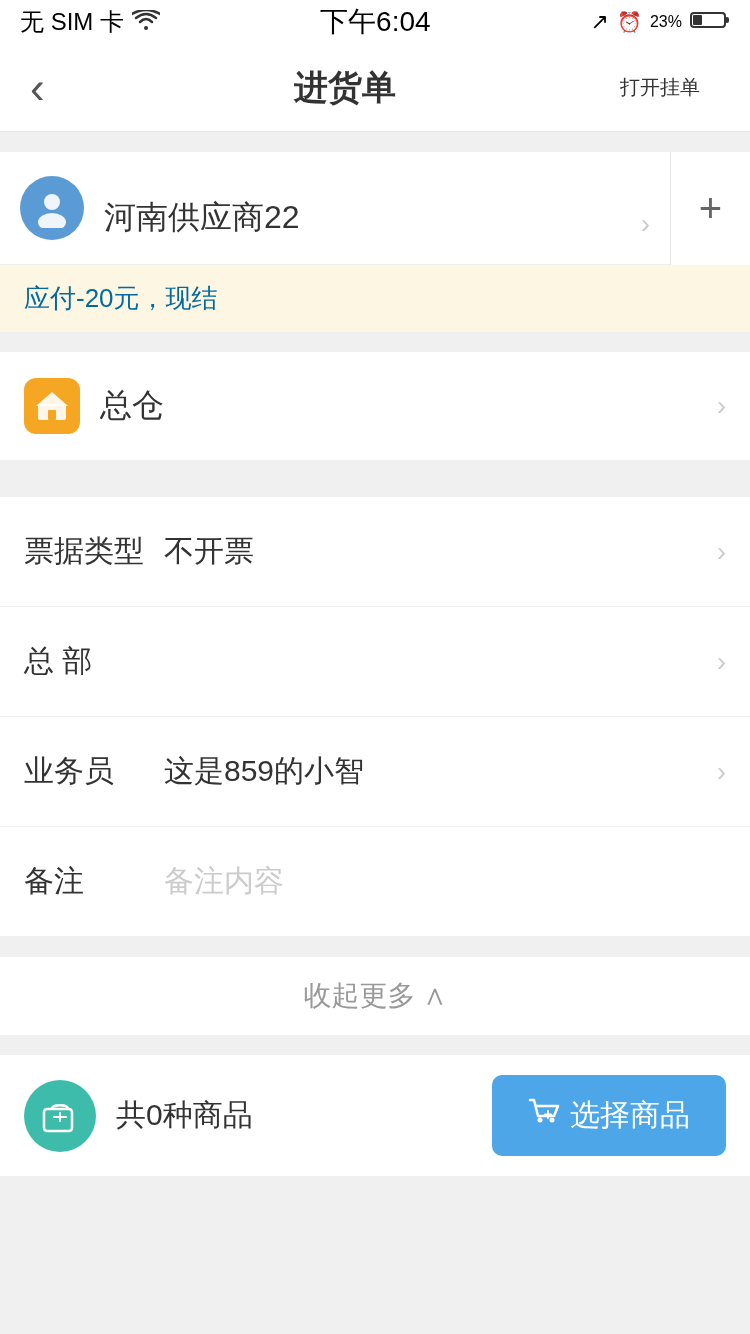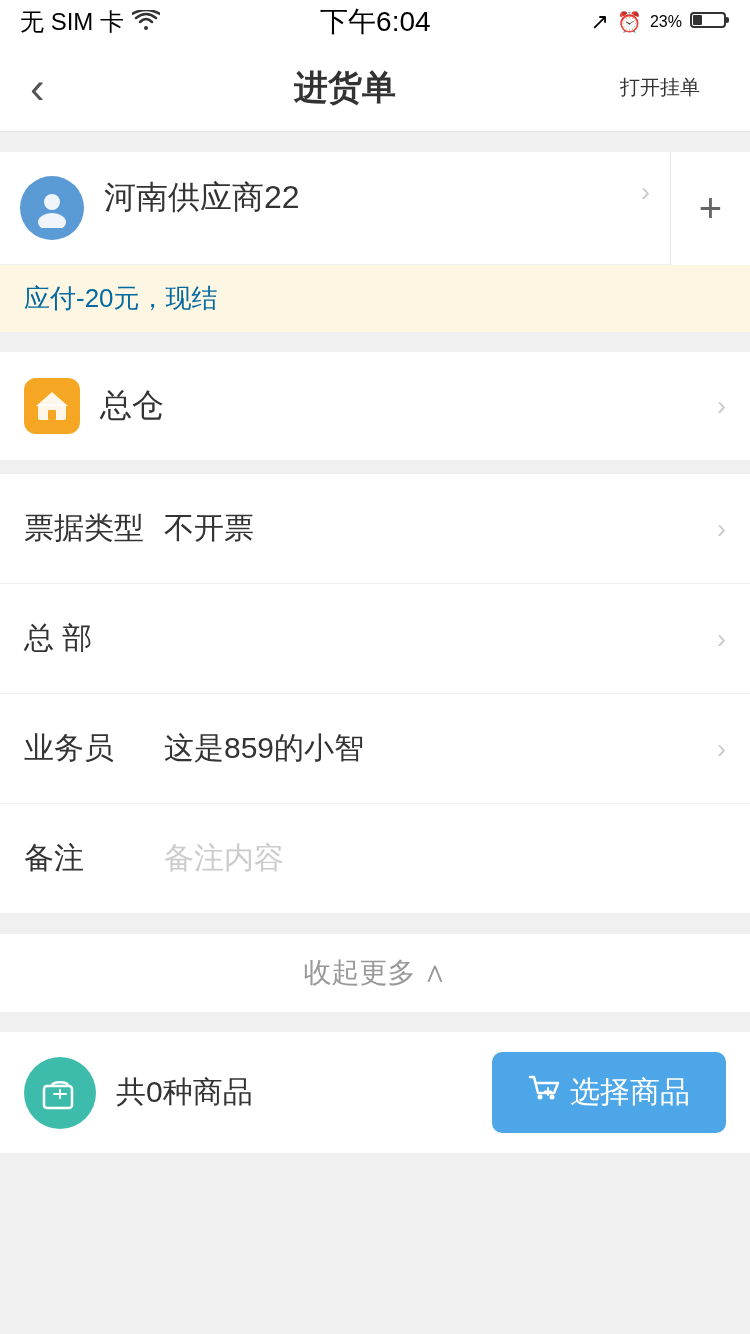--- a/index.html
+++ b/index.html
@@ -63,21 +63,21 @@
 
     
     .supplier-section {
       background: #fff;
       display: flex;
       align-items: stretch;
     }
     .supplier-main {
       flex: 1;
       display: flex;
-      align-items: flex-start;
+      align-items: flex-end;
       padding: 24px 20px;
       border-bottom: 1px solid #f0f0f0;
     }
     .supplier-avatar {
       width: 64px;
       height: 64px;
       border-radius: 50%;
       background: #5b9bd5;
       display: flex;
       align-items: center;
@@ -138,21 +138,21 @@
     .warehouse-icon svg { width: 36px; height: 36px; }
     .warehouse-name {
       font-size: 32px;
       color: #333;
       flex: 1;
     }
 
     
     .form-section {
       background: #fff;
-      margin-top: 13px;
+      margin-top: 36px;
     }
     .form-row {
       display: flex;
       align-items: center;
       padding: 34px 24px;
       border-bottom: 1px solid #f0f0f0;
       min-height: 100px;
     }
     .form-label {
       font-size: 30px;

